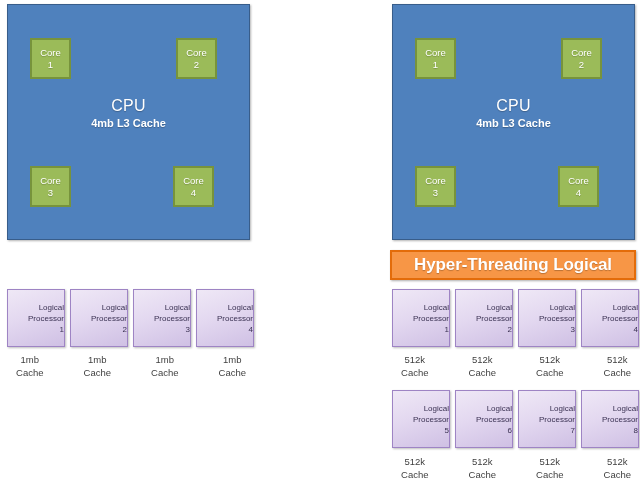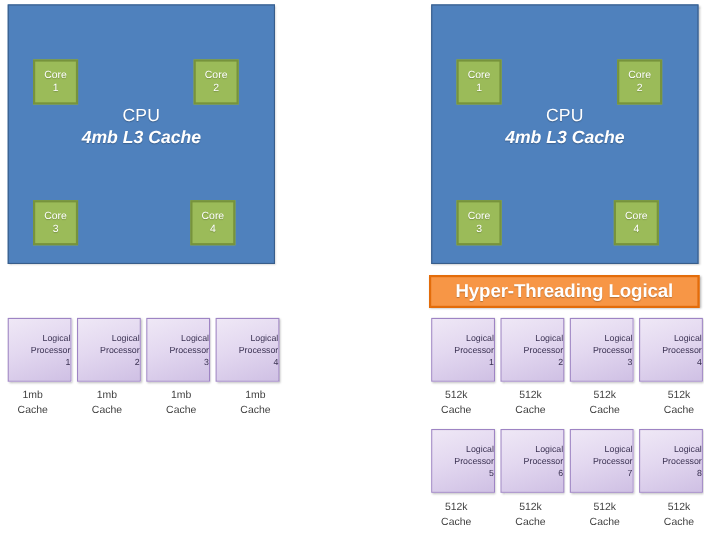--- a/index.html
+++ b/index.html
@@ -45,43 +45,41 @@
     text-align: center;
     color: #ffffff;
     line-height: 1.15;
     text-shadow: 0 1px 1px rgba(0,0,0,0.25);
   }
   .cpu-title {
     font-size: 16px;
     letter-spacing: 0.2px;
   }
   .cpu-sub {
-    font-size: 16px;
-    font-style: italic;
+    font-size: 11px;
     font-weight: bold;
     margin-top: 2px;
   }
 
   .core {
     position: absolute;
     width: 41px;
     height: 41px;
     box-sizing: border-box;
     background: #9BBB59;
     border: 2px solid #77933C;
     color: #ffffff;
     font-size: 9.5px;
     line-height: 12px;
     text-align: center;
     display: flex;
     flex-direction: column;
     align-items: center;
     justify-content: center;
     text-shadow: 0 1px 1px rgba(0,0,0,0.22);
-    margin-top: 16px;
   }
   .core-1 { left: 22px;  top: 33px;  }
   .core-2 { left: 168px; top: 33px;  }
   .core-3 { left: 22px;  top: 161px; }
   .core-4 { left: 165px; top: 161px; }
 
   
   .banner {
     position: absolute;
     left: 5px;

